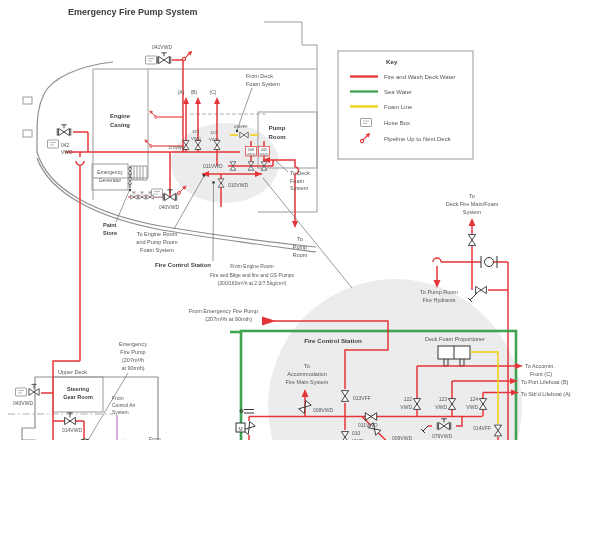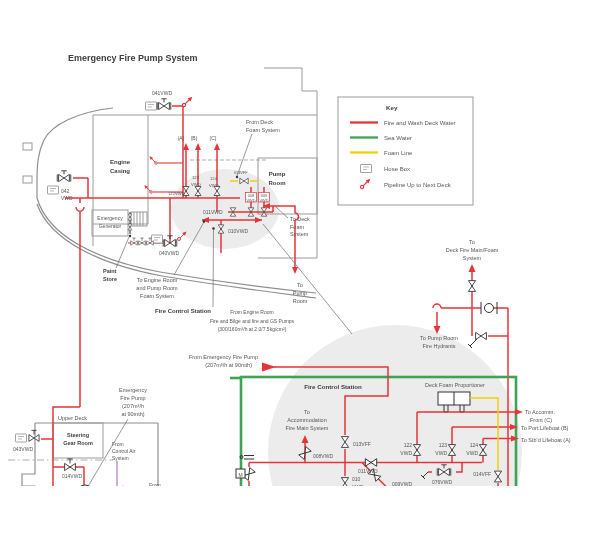--- a/index.html
+++ b/index.html
@@ -1,16 +1,16 @@
 <!DOCTYPE html>
 <html><head>
 <meta charset="utf-8">
 <style>
   html,body{margin:0;padding:0;background:#fff;}
-  #stage{width:600px;height:440px;position:relative;background:#fff;overflow:hidden;margin-top:46px;}
+  #stage{width:600px;height:440px;position:relative;background:#fff;overflow:hidden;}
   svg{font-family:"Liberation Sans","DejaVu Sans",sans-serif;}
   text{fill:#55565a;font-size:5.5px;}
   .b{font-weight:bold;fill:#3c3d40;}
   .t9{font-size:9px;} .t62{font-size:6.2px;} .t6{font-size:6px;} .t55{font-size:5.5px;}
   .t5{font-size:5px;} .t42{font-size:4.2px;} .t38{font-size:3.8px;}
   .ctr{text-anchor:middle;} .ra{text-anchor:end;}
   .sg{stroke:#9b9b9b;fill:none;stroke-width:1;}
   .sg2{stroke:#8f8f8f;fill:none;stroke-width:1.2;}
   .red{stroke:#e53538;fill:none;stroke-width:1.5;}
   .redt{stroke:#e53538;fill:none;stroke-width:1.1;}

